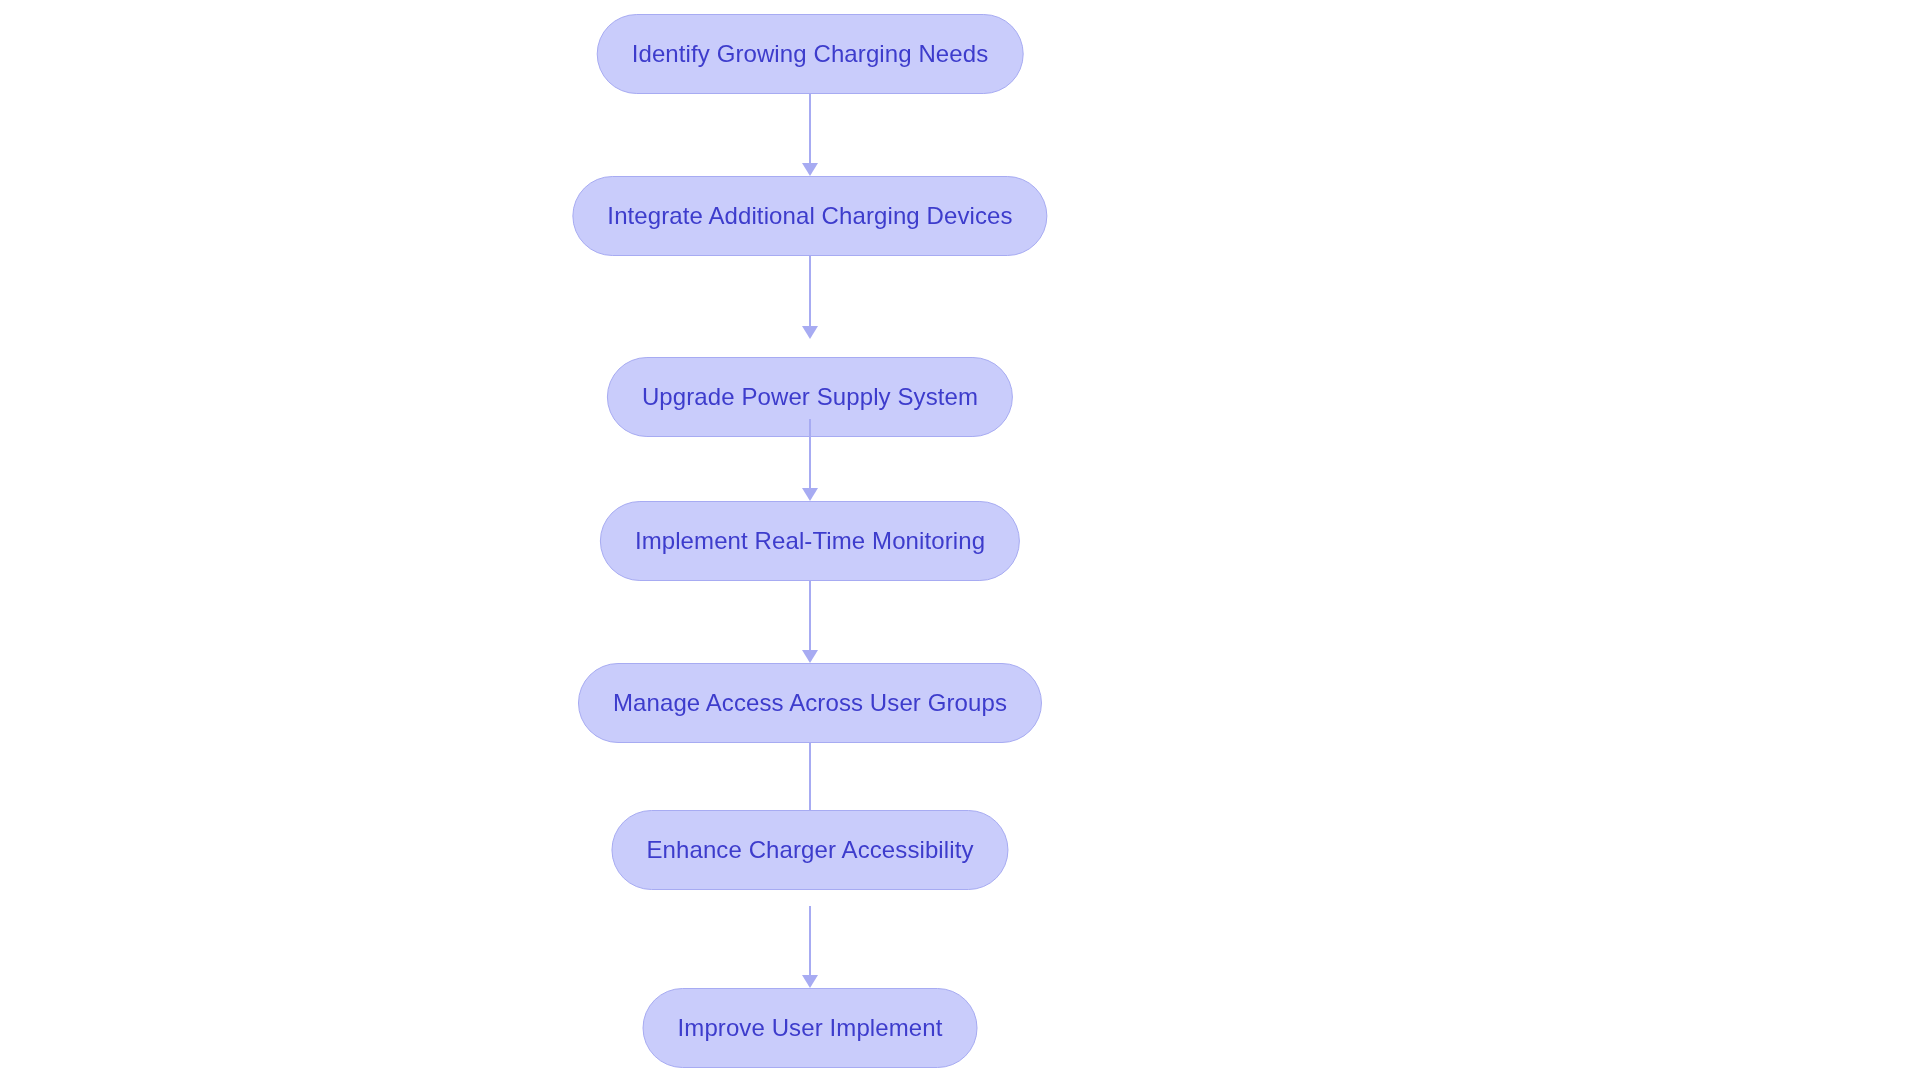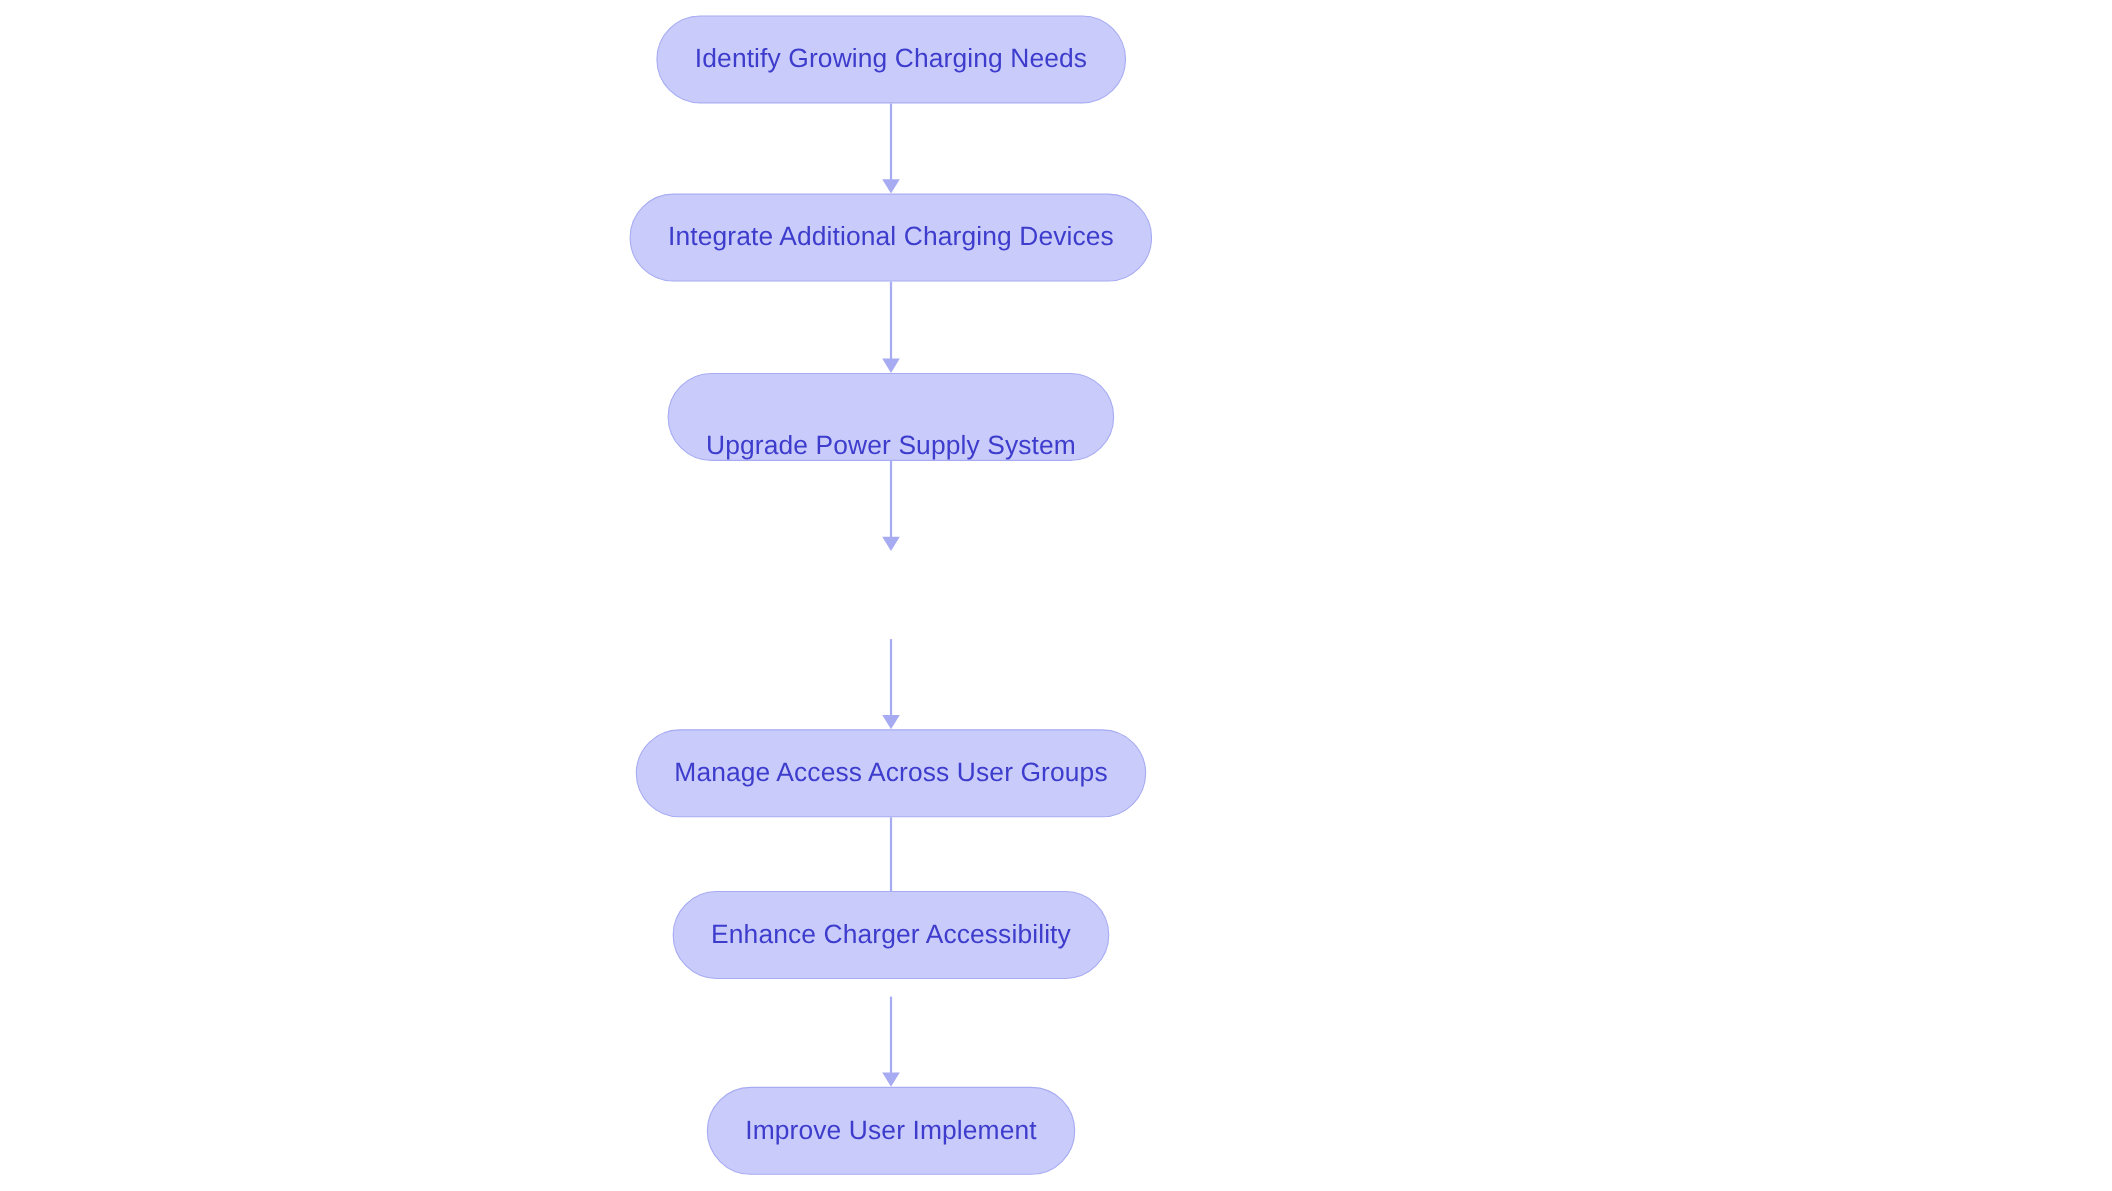--- a/index.html
+++ b/index.html
@@ -87,29 +87,32 @@
 
   <div class="flow-node" style="top: 176px; height: 80px; min-width: 366px; background: rgb(201, 204, 251); border-color: rgb(167, 171, 242);">
     <span class="flow-node-label" style="color: rgb(61, 60, 204); text-align: right;">Integrate Additional Charging Devices</span>
   </div>
 
   <div class="flow-edge" style="top: 256px; height: 83px;">
     <div class="flow-edge-line" style="background: rgb(167, 171, 242);"></div>
     <div class="flow-edge-arrowhead" style="border-top-color: rgb(167, 171, 242);"></div>
   </div>
 
-  <div class="flow-node" style="top: 339px; height: 80px; min-width: 296px; background: rgb(201, 204, 251); border-color: rgb(167, 171, 242); align-items: flex-end;">
+  <div class="flow-node" style="top: 357px; height: 80px; min-width: 296px; background: rgb(201, 204, 251); border-color: rgb(167, 171, 242);">
     <span class="flow-node-label" style="color: rgb(61, 60, 204);">Upgrade Power Supply System</span>
   </div>
 
   <div class="flow-edge" style="top: 419px; height: 82px;">
     <div class="flow-edge-line" style="background: rgb(167, 171, 242);"></div>
     <div class="flow-edge-arrowhead" style="border-top-color: rgb(167, 171, 242);"></div>
   </div>
 
+  <div class="flow-node" style="top: 501px; height: 80px; min-width: 312px; background: rgb(201, 204, 251); border-color: rgb(167, 171, 242);">
+    <span class="flow-node-label" style="color: rgb(61, 60, 204);">Implement Real-Time Monitoring</span>
+  </div>
 
   <div class="flow-edge" style="top: 581px; height: 82px;">
     <div class="flow-edge-line" style="background: rgb(167, 171, 242);"></div>
     <div class="flow-edge-arrowhead" style="border-top-color: rgb(167, 171, 242);"></div>
   </div>
 
   <div class="flow-node" style="top: 663px; height: 80px; min-width: 340px; background: rgb(201, 204, 251); border-color: rgb(167, 171, 242);">
     <span class="flow-node-label" style="color: rgb(61, 60, 204); text-align: right;">Manage Access Across User Groups</span>
   </div>
 

